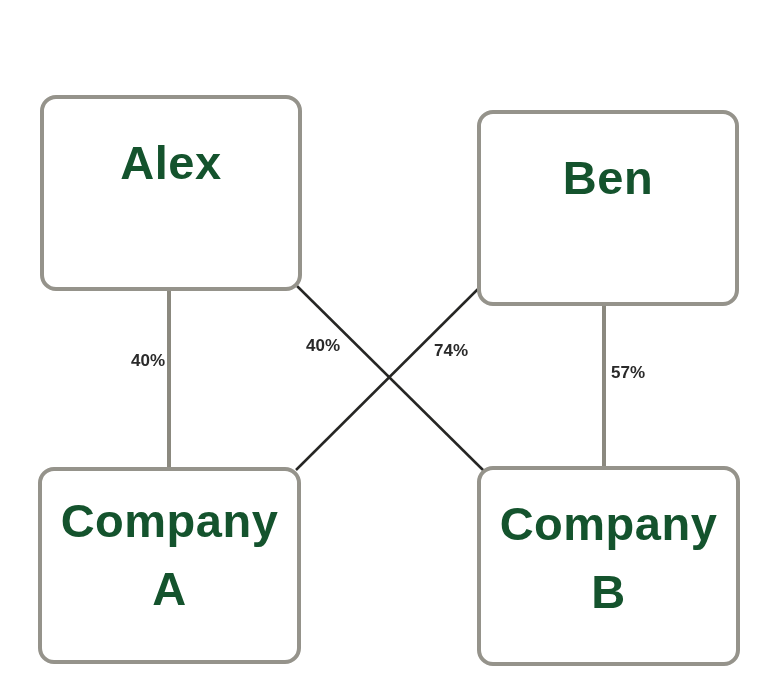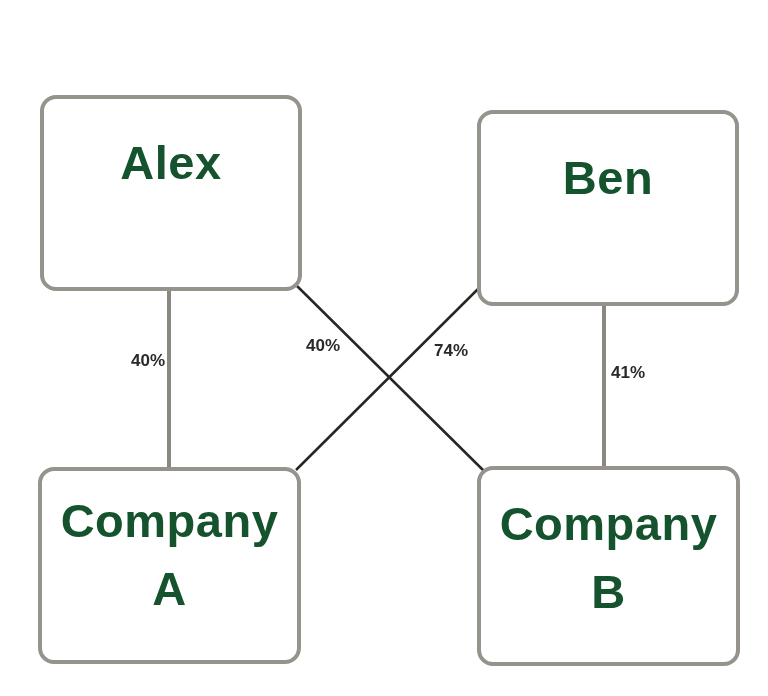--- a/index.html
+++ b/index.html
@@ -98,15 +98,15 @@
   </div>
 
   <div class="node node-cob">
     <span class="nm">Company</span>
     <span class="nm l2">B</span>
   </div>
 
   <span class="pct pct-alex-a">40%</span>
   <span class="pct pct-alex-b">40%</span>
   <span class="pct pct-ben-a">74%</span>
-  <span class="pct pct-ben-b">41%</span>
+  <span class="pct pct-ben-b">57%</span>
 
 </div>
 
 </body></html>

